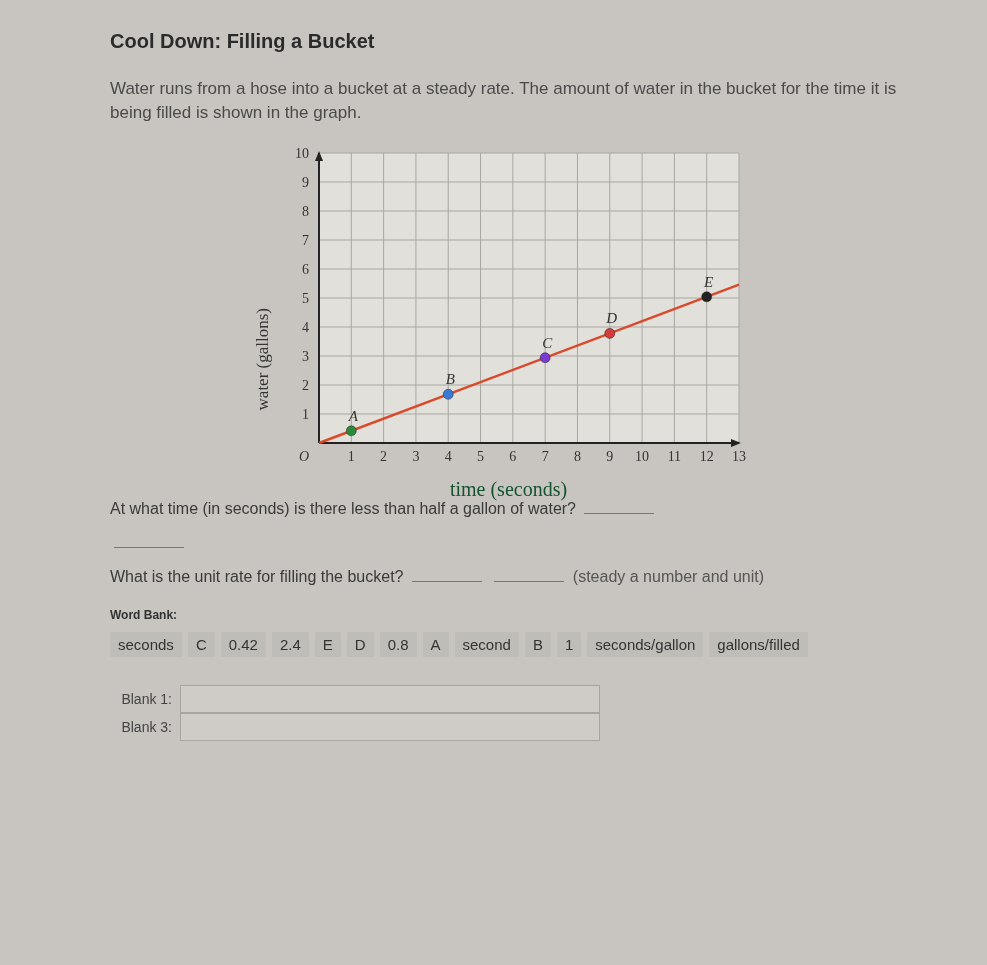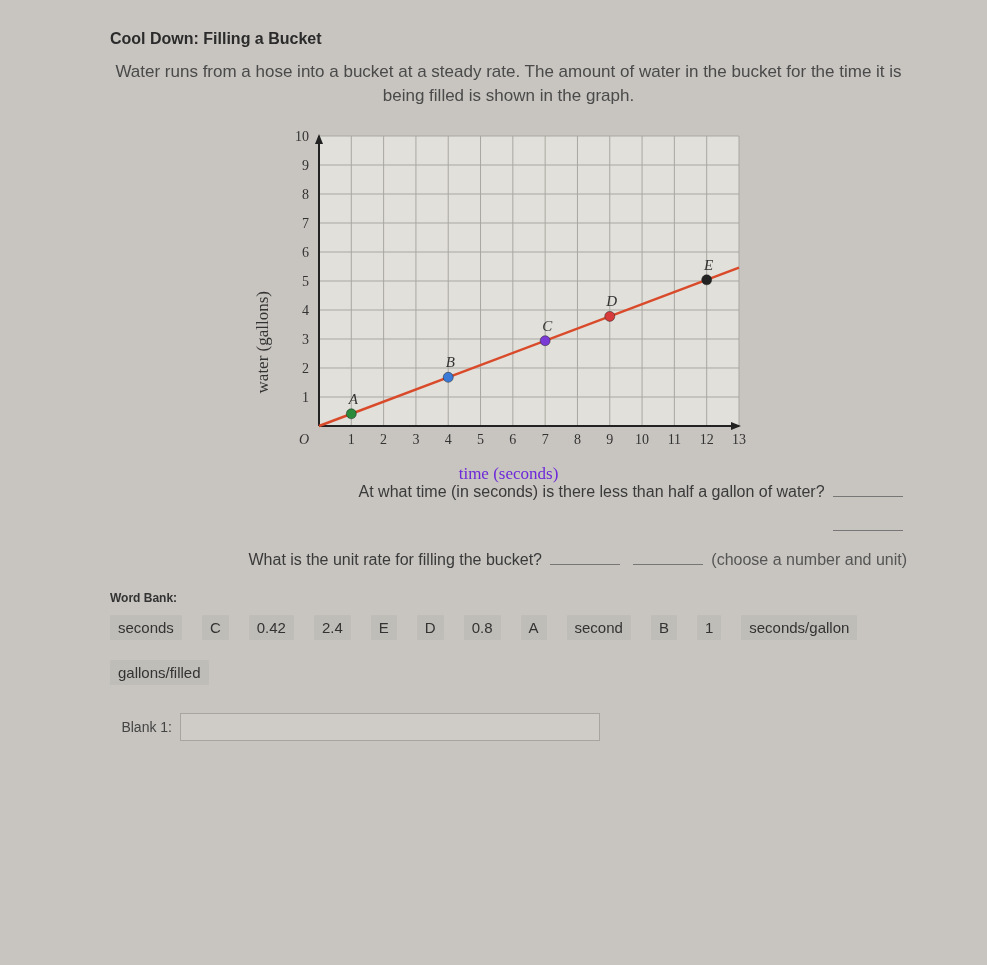--- a/index.html
+++ b/index.html
@@ -7,30 +7,29 @@
     background: #c8c5c0;
     font-family: Arial, Helvetica, sans-serif;
     color: #3a3a3a;
     width: 987px;
     height: 965px;
     padding: 30px 80px 30px 110px;
     font-size: 16px;
   }
   h2 {
     font-weight: bold;
-    font-size: 16px;
+    font-size: 20px;
     color: #2b2b2b;
-    margin-bottom: 12px;
+    margin-bottom: 24px;
   }
   .intro {
     color: #4a4a4a;
     line-height: 1.4;
     margin-bottom: 18px;
     font-size: 17px;
-    text-align: center;
   }
   .chart-wrap {
     display: flex;
     justify-content: center;
     margin-bottom: 25px;
   }
   .chart-box {
     position: relative;
     width: 480px;
     height: 330px;
@@ -44,48 +43,47 @@
     font-family: "Comic Sans MS", cursive;
     font-size: 17px;
     color: #333;
   }
   .xlabel {
     position: absolute;
     bottom: -28px;
     left: 50%;
     transform: translateX(-50%);
     font-family: "Comic Sans MS", cursive;
-    font-size: 17px;
-    color: #6d28d9;
+    font-size: 20px;
+    color: #14532d;
   }
   .question {
     margin: 14px 0;
     color: #3a3a3a;
     font-size: 16px;
-    text-align: right;
   }
   .blankline {
     display: inline-block;
     border-bottom: 1px solid #777;
     min-width: 70px;
     height: 1em;
     vertical-align: baseline;
     margin: 0 4px;
   }
   .hint { color: #555; }
   .wb-title {
     margin-top: 22px;
     font-weight: bold;
     font-size: 12px;
     color: #333;
   }
   .wordbank {
     display: flex;
     flex-wrap: wrap;
-    gap: 20px;
+    gap: 6px;
     margin-top: 10px;
     margin-bottom: 28px;
     align-items: center;
   }
   .wb-item {
     background: #bfbdb8;
     padding: 4px 8px;
     font-size: 15px;
     color: #333;
     border-radius: 1px;
@@ -201,21 +199,21 @@
 </p>
 
 <p class="question">
   <span class="blankline"></span>
 </p>
 
 <p class="question">
   <span>What is the unit rate for filling the bucket?</span>
   <span class="blankline"></span>
   <span class="blankline"></span>
-  <span class="hint">(choose a number and unit)</span>
+  <span class="hint">(steady a number and unit)</span>
 </p>
 
 <p class="wb-title">Word Bank:</p>
 <div class="wordbank" id="wordbank">
     <span class="wb-item">seconds</span>
     <span class="wb-item">C</span>
     <span class="wb-item">0.42</span>
     <span class="wb-item">2.4</span>
     <span class="wb-item">E</span>
     <span class="wb-item">D</span>
@@ -226,13 +224,17 @@
     <span class="wb-item">1</span>
     <span class="wb-item">seconds/gallon</span>
     <span class="wb-item">gallons/filled</span>
   </div>
 
 <div class="blanks" id="blanks">
     <div class="blank-row">
       <label>Blank 1:</label>
       <input type="text" style="">
     </div>
+    <div class="blank-row">
+      <label>Blank 3:</label>
+      <input type="text" style="">
+    </div>
   </div>
 
 </body></html>

